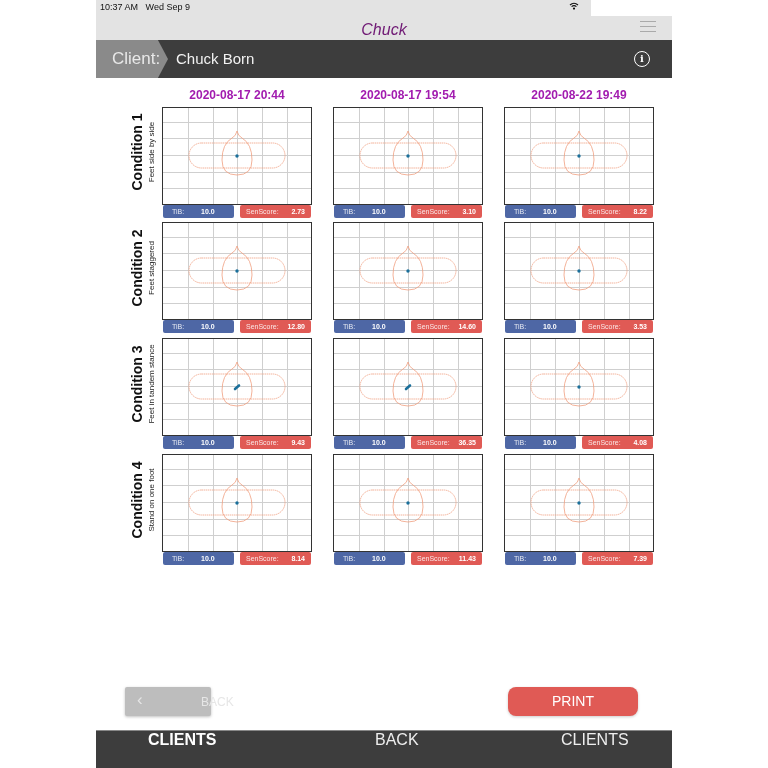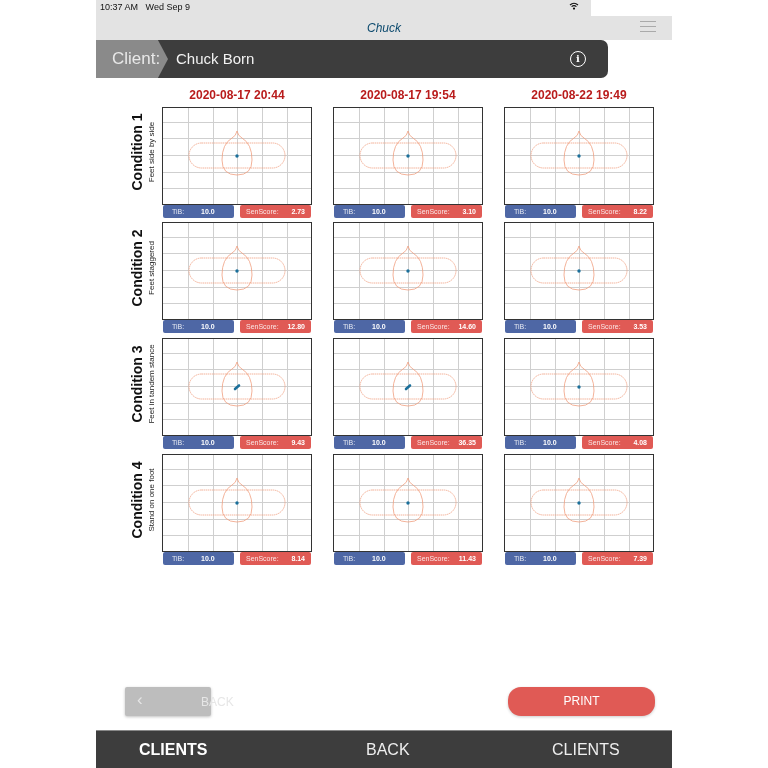--- a/index.html
+++ b/index.html
@@ -5,46 +5,46 @@
   html, body { margin:0; padding:0; background:#ffffff; }
   body { width:768px; height:768px; position:relative; overflow:hidden; font-family:"Liberation Sans", sans-serif; }
   .device { position:absolute; left:96px; top:0; width:576px; height:768px; background:#fff; }
   .statusbar { position:absolute; left:0; top:0; width:495px; height:16px; background:#e3e3e3; font-size:9px; color:#111; }
   .statusbar .time { position:absolute; left:4px; top:2px; }
   .statusbar .right { position:absolute; right:8px; top:2px; display:flex; align-items:center; gap:17px;flex-direction:column; }
   .battery { width:16px; height:7px; border:1px solid #777; border-radius:2px; position:relative; }
   .battery .lvl { position:absolute; left:1px; top:1px; width:3px; height:5px; background:#111; }
   .battery::after { content:""; position:absolute; right:-3px; top:2px; width:1.5px; height:3px; background:#777; }
   .navbar { position:absolute; left:0; top:16px; width:576px; height:24px; background:#e3e3e3; }
-  .navbar .title { position:absolute; left:0; right:0; top:5px; text-align:center; font-style:italic; font-size:12px; color:#0c4a6e; }
+  .navbar .title { position:absolute; left:0; right:0; top:5px; text-align:center; font-style:italic; font-size:16px; color:#701a75; }
   .menu-icon { position:absolute; right:16px; top:5px; width:16px; height:12px; cursor:pointer; }
   .menu-icon span { display:block; height:1px; background:#aaa; margin-bottom:4px; }
-  .clientbar { position:absolute; left:0; top:40px; width:512px; height:38px; background:#3d3d3d;border-radius:7px; }
+  .clientbar { position:absolute; left:0; top:40px; width:576px; height:38px; background:#3d3d3d; }
   .client-label { position:absolute; left:0; top:0; width:72px; height:38px; background:#8a8a8a; color:#e8e8e8; font-size:17px; line-height:38px; padding-left:16px; box-sizing:border-box; clip-path:polygon(0 0, 86% 0, 100% 50%, 86% 100%, 0 100%); }
   .client-name { position:absolute; left:80px; top:0; line-height:38px; font-size:15px; color:#f2f2f2; }
   .info-icon { position:absolute; right:22px; top:11px; width:14px; height:14px; border:1.5px solid #fff; border-radius:50%; color:#fff; font-size:10px; font-weight:bold; text-align:center; line-height:14px; font-family:"DejaVu Serif", serif; cursor:pointer; }
-  .col-header { position:absolute; top:88px; width:150px; text-align:center; font-weight:bold; font-size:12px; color:#b91c1c; }
+  .col-header { position:absolute; top:88px; width:150px; text-align:center; font-weight:bold; font-size:12px; color:#a21caf; }
   .row-label { position:absolute; left:2px; width:110px; height:48px; transform:rotate(-90deg); transform-origin:center; text-align:center; }
   .row-label .cond { font-weight:bold; font-size:14px; color:#111; display:block; }
   .row-label .desc { font-size:8px; color:#222; display:block; margin-top:2px; }
   .cell { position:absolute; width:150px; height:112px; }
   .chart { position:absolute; left:0; top:0; width:148px; height:96px; border:1px solid #333; background:#fff; overflow:hidden; }
   .chart svg { display:block; }
   .tib { position:absolute; left:1px; top:98px; width:71px; height:13px; background:#4e67a5; border-radius:2px; color:#fff; font-size:7px; line-height:13px; }
   .tib .k { position:absolute; left:9px; opacity:0.85; }
   .tib .v { position:absolute; left:38px; font-weight:bold; }
   .sen { position:absolute; left:78px; top:98px; width:71px; height:13px; background:#e05a55; border-radius:2px; color:#fff; font-size:7px; line-height:13px; }
   .sen .k { position:absolute; left:6px; opacity:0.85; }
   .sen .v { position:absolute; right:6px; font-weight:bold; }
   .back-btn { position:absolute; left:29px; top:687px; width:86px; height:29px; background:#bdbdbd; border-radius:2px; box-shadow:0 1px 3px rgba(0,0,0,0.25); color:#e6e6e6; font-size:12px; cursor:pointer; }
   .back-btn .chev { position:absolute; left:12px; top:3px; font-size:17px; }
   .back-btn .lbl { position:absolute; left:36px; top:8px;margin-left:40px; }
-  .print-btn { position:absolute; left:412px; top:687px; width:147px; height:29px; background:#e05a55; border-radius:13px; box-shadow:0 1px 3px rgba(0,0,0,0.2); color:#fff; font-size:12px; text-align:center; line-height:29px; cursor:pointer; }
+  .print-btn { position:absolute; left:412px; top:687px; width:130px; height:29px; background:#e05a55; border-radius:8px; box-shadow:0 1px 3px rgba(0,0,0,0.2); color:#fff; font-size:14px; text-align:center; line-height:29px; cursor:pointer; }
   .tabbar { position:absolute; left:0; top:730px; width:576px; height:38px; background:#3d3d3d; border-top:1px solid #888; }
-  .tab { position:absolute; top:10px; font-size:16px; color:#eee; cursor:pointer; }
+  .tab { position:absolute; top:0; font-size:16px; color:#eee; cursor:pointer;margin-left:9px; }
   .tab.active { font-weight:bold; color:#fff; }
 </style>
 </head>
 <body>
 
 <div class="device">
 
   <div class="statusbar">
     <span class="time"><span>10:37 AM</span>&nbsp;&nbsp; <span>Wed Sep 9</span></span>
     <span class="right">

